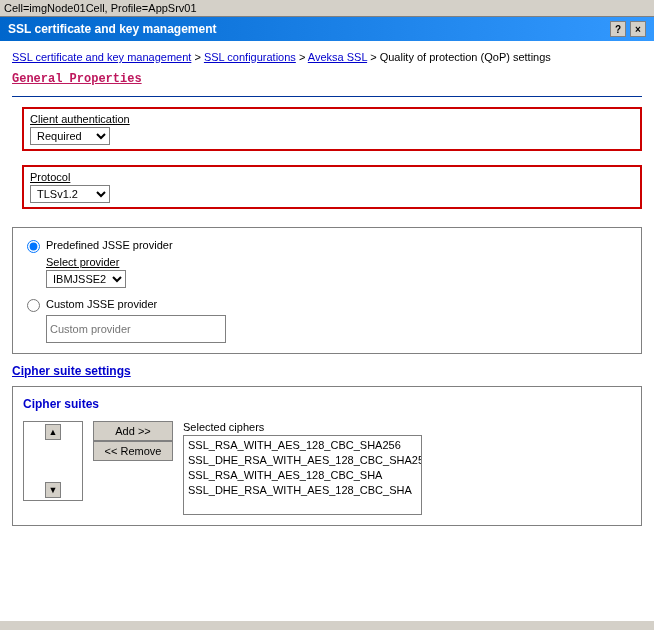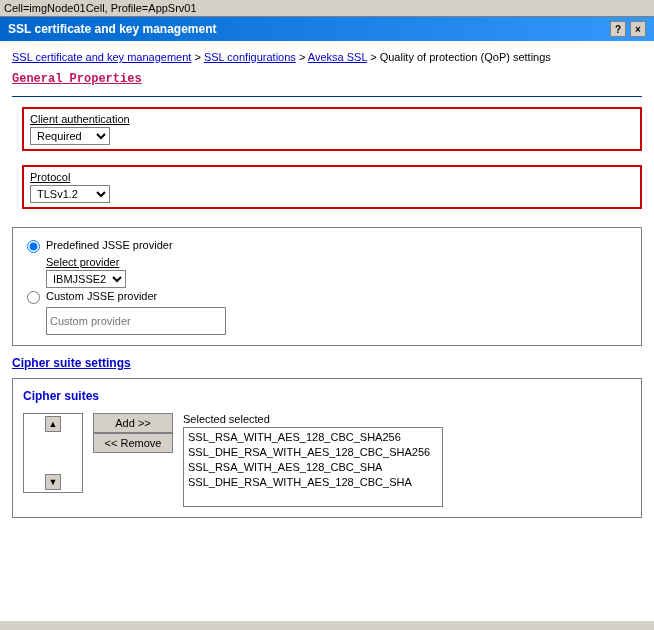--- a/index.html
+++ b/index.html
@@ -117,21 +117,21 @@
     .provider-title {
       color: #0000cc;
       font-size: 12px;
       font-weight: bold;
       margin-bottom: 10px;
     }
 
     .radio-group {
       display: flex;
       flex-direction: column;
-      gap: 1px;
+      gap: 9px;
     }
 
     .radio-item {
       display: flex;
       align-items: flex-start;
       gap: 6px;
     }
 
     .radio-item input[type="radio"] {
       margin-top: 2px;
@@ -258,21 +258,21 @@
       flex-direction: column;
     }
 
     .selected-ciphers-label {
       font-size: 11px;
       margin-bottom: 2px;
     }
 
     .selected-ciphers-list {
       border: 1px solid #808080;
-      width: 260px;
+      width: 239px;
       height: 80px;
       background: #ffffff;
       overflow-y: scroll;
       font-size: 11px;
       padding: 2px;
       display: flex;
       flex-direction: column;
       gap: 1px;
     }
 
@@ -387,21 +387,21 @@
           <div class="scroll-arrow">▲</div>
           <div class="scroll-arrow">▼</div>
         </div>
 
         <div class="cipher-buttons">
           <button class="cipher-move-btn">Add &gt;&gt;</button>
           <button class="cipher-move-btn">&lt;&lt; Remove</button>
         </div>
 
         <div class="selected-ciphers-section">
-          <span class="selected-ciphers-label">Selected selected</span>
+          <span class="selected-ciphers-label">Selected ciphers</span>
           <div class="selected-ciphers-list">
             <div class="cipher-item">SSL_RSA_WITH_AES_128_CBC_SHA256</div>
             <div class="cipher-item">SSL_DHE_RSA_WITH_AES_128_CBC_SHA256</div>
             <div class="cipher-item">SSL_RSA_WITH_AES_128_CBC_SHA</div>
             <div class="cipher-item">SSL_DHE_RSA_WITH_AES_128_CBC_SHA</div>
           </div>
         </div>
       </div>
     </div>
   </div>

